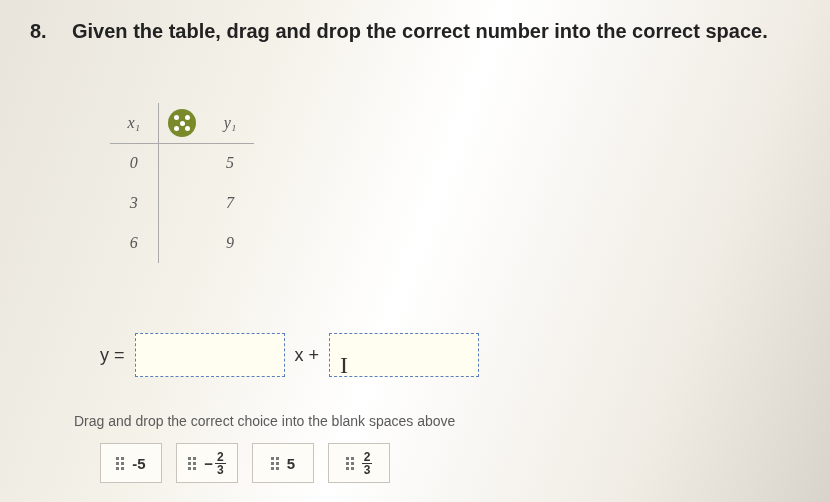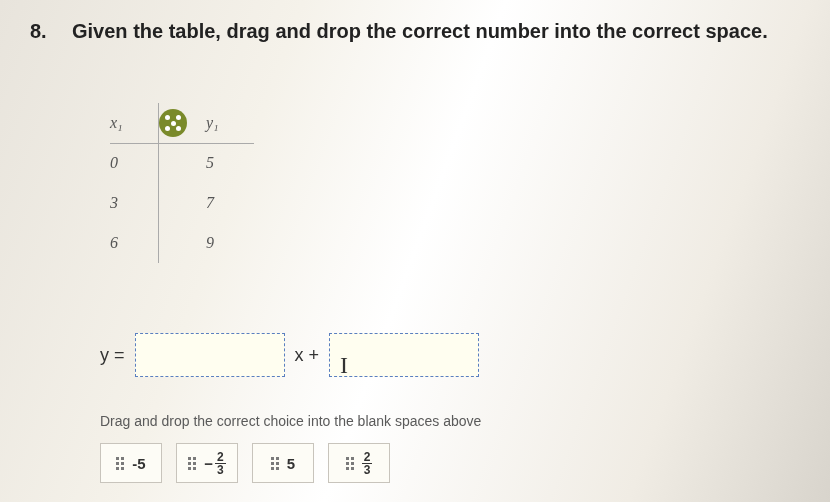--- a/index.html
+++ b/index.html
@@ -11,21 +11,21 @@
       padding: 20px 30px;
       position: relative;
       overflow: hidden;
       color: #333;
     }
     .header { display: flex; gap: 18px; font-weight: 700; font-size: 20px; color: #222; }
     .qnum { min-width: 24px; }
     .table-wrap { margin: 60px 0 0 80px; }
     table.data { border-collapse: collapse; }
     table.data td, table.data th {
-      width: 48px; height: 40px; text-align: left;
+      width: 48px; height: 40px; text-align: center;
       font-style: italic; font-family: Georgia, 'Times New Roman', serif;
       color: #555;
     }
     table.data th { font-weight: normal; }
     table.data .hdr-row th { border-bottom: 1px solid #aaa; }
     table.data .col-x { border-right: 1px solid #aaa; }
     .die {
       display: inline-block; width: 28px; height: 28px;
       background: #7a8a2a; border-radius: 50%;
       position: relative; vertical-align: middle;
@@ -45,21 +45,21 @@
       border: 1.5px dashed #5a7fc0;
       background: #fffef0;
     }
     .cursor {
       position: absolute;
       left: 340px; top: 352px;
       font-family: 'Times New Roman', serif; font-size: 24px; color: #333;
       pointer-events: none;
     }
     .instr {
-      margin: 36px 0 0 70px;
+      margin: 36px 0 0 44px;
       font-size: 14px; color: #5a5a5a;
     }
     .choices {
       margin: 14px 0 0 70px;
       display: flex; gap: 14px;
     }
     .chip {
       min-width: 62px; height: 40px;
       border: 1px solid #c8c4bc;
       background: #fdfcf6;

